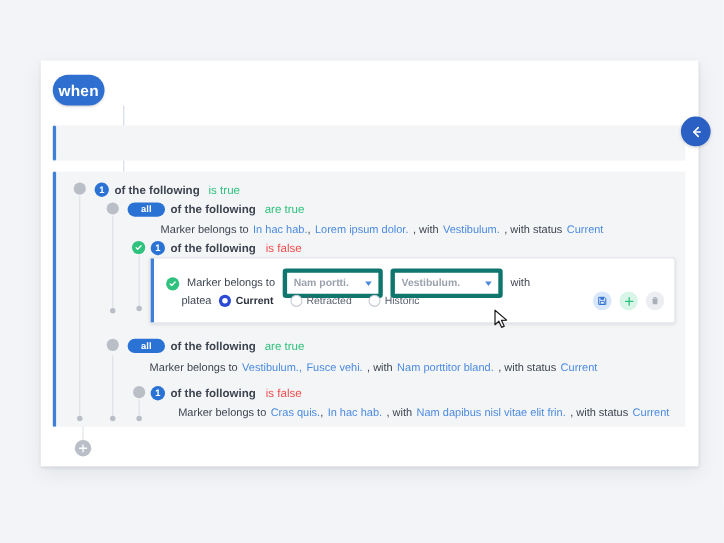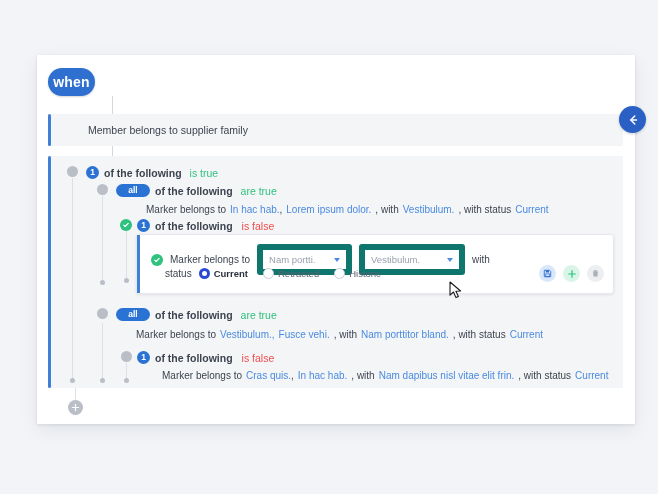--- a/index.html
+++ b/index.html
@@ -110,23 +110,23 @@
     position:absolute;left:0;top:0;width:3px;height:100%;background:#3f7fd6;
   }
   .ed-row1{position:absolute;left:14px;top:9px;display:flex;align-items:center;gap:7px;}
   .ed-row2{position:absolute;left:28px;top:33px;display:flex;align-items:center;gap:7px;}
   .ed-check{
     width:12px;height:12px;border-radius:50%;background:#2fc27e;
     display:flex;align-items:center;justify-content:center;flex:none;
   }
   .ed-lbl{font-size:10px;color:#3d4450;}
   .sel{
-    height:19px;border:6px solid #0f766e;border-radius:3px;background:#fff;
+    height:19px;border:4px solid #0f766e;border-radius:3px;background:#fff;
     display:flex;align-items:center;justify-content:space-between;gap:6px;
-    padding:0 6px;font-size:9.5px;color:#9aa1ad;
+    padding:0 6px;font-size:9.5px;color:#9aa1ad;font-weight:bold;
   }
   .sel .car{
     width:0;height:0;border-left:3.5px solid transparent;border-right:3.5px solid transparent;
     border-top:4px solid #4a8ae0;flex:none;
   }
   .sel-a{width:71px;}
   .sel-b{width:82px;}
   .sel-c{width:152px;}
 
   .radio{display:flex;align-items:center;gap:4px;}
@@ -178,21 +178,20 @@
   <div class="card"></div>
 
   <div class="when-pill">
     <span>when</span>
   </div>
   <div class="pill-stem"></div>
 
   <div class="block blk-top">
     <div class="lbar"></div>
     <div class="stmt">
-      <span class="t">Member belongs to supplier family</span>
     </div>
   </div>
   <div class="stem-2"></div>
 
   <div class="block blk-main">
     <div class="lbar"></div>
   </div>
 
   <div class="rail" style="left:72px;top:178px;height:202px;"></div>
   <div class="rail" style="left:102px;top:196px;height:86px;"></div>
@@ -260,21 +259,21 @@
         <span class="car"></span>
       </span>
       <span class="sel sel-b">
         <span>Vestibulum.</span>
         <span class="car"></span>
       </span>
       <span class="ed-lbl">with</span>
     </div>
 
     <div class="ed-row2">
-      <span class="ed-lbl">status</span>
+      <span class="ed-lbl">platea</span>
 
       <span class="radio">
         <span class="rdo on"></span>
         <span class="rlbl on">Current</span>
       </span>
       <span class="radio" style="margin-left:8px;">
         <span class="rdo"></span>
         <span class="rlbl">Retracted</span>
       </span>
       <span class="radio" style="margin-left:8px;">

